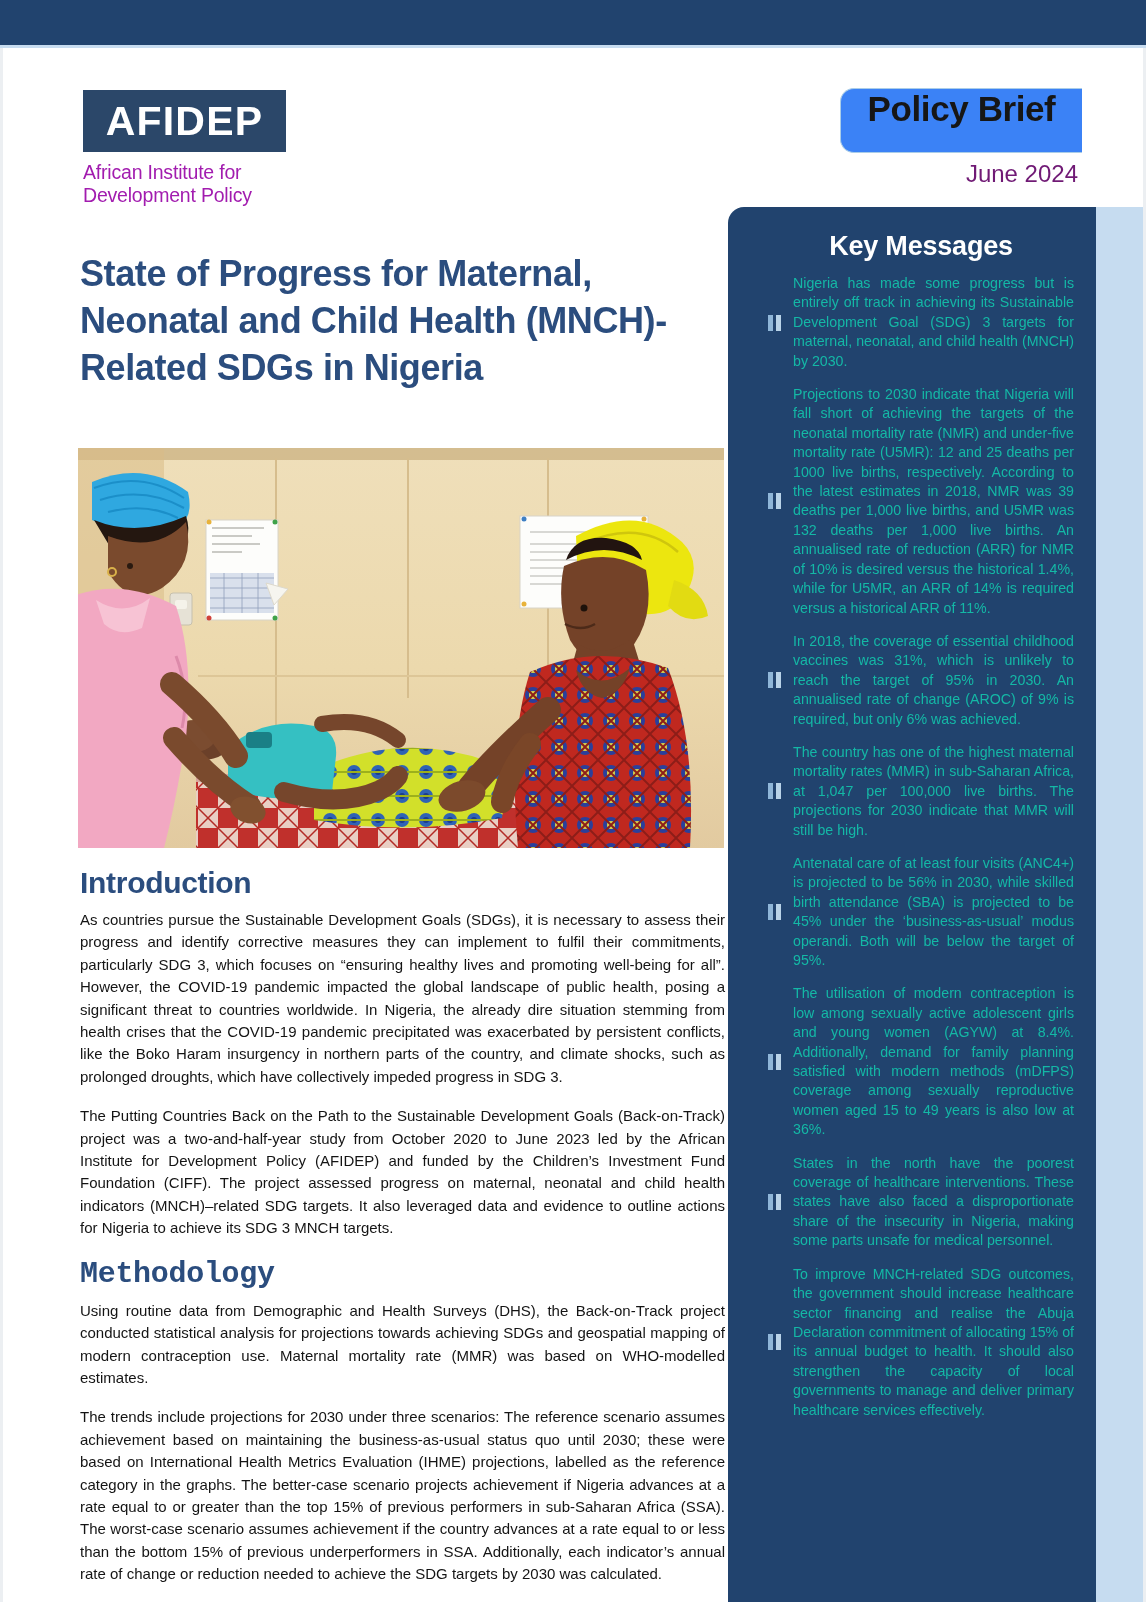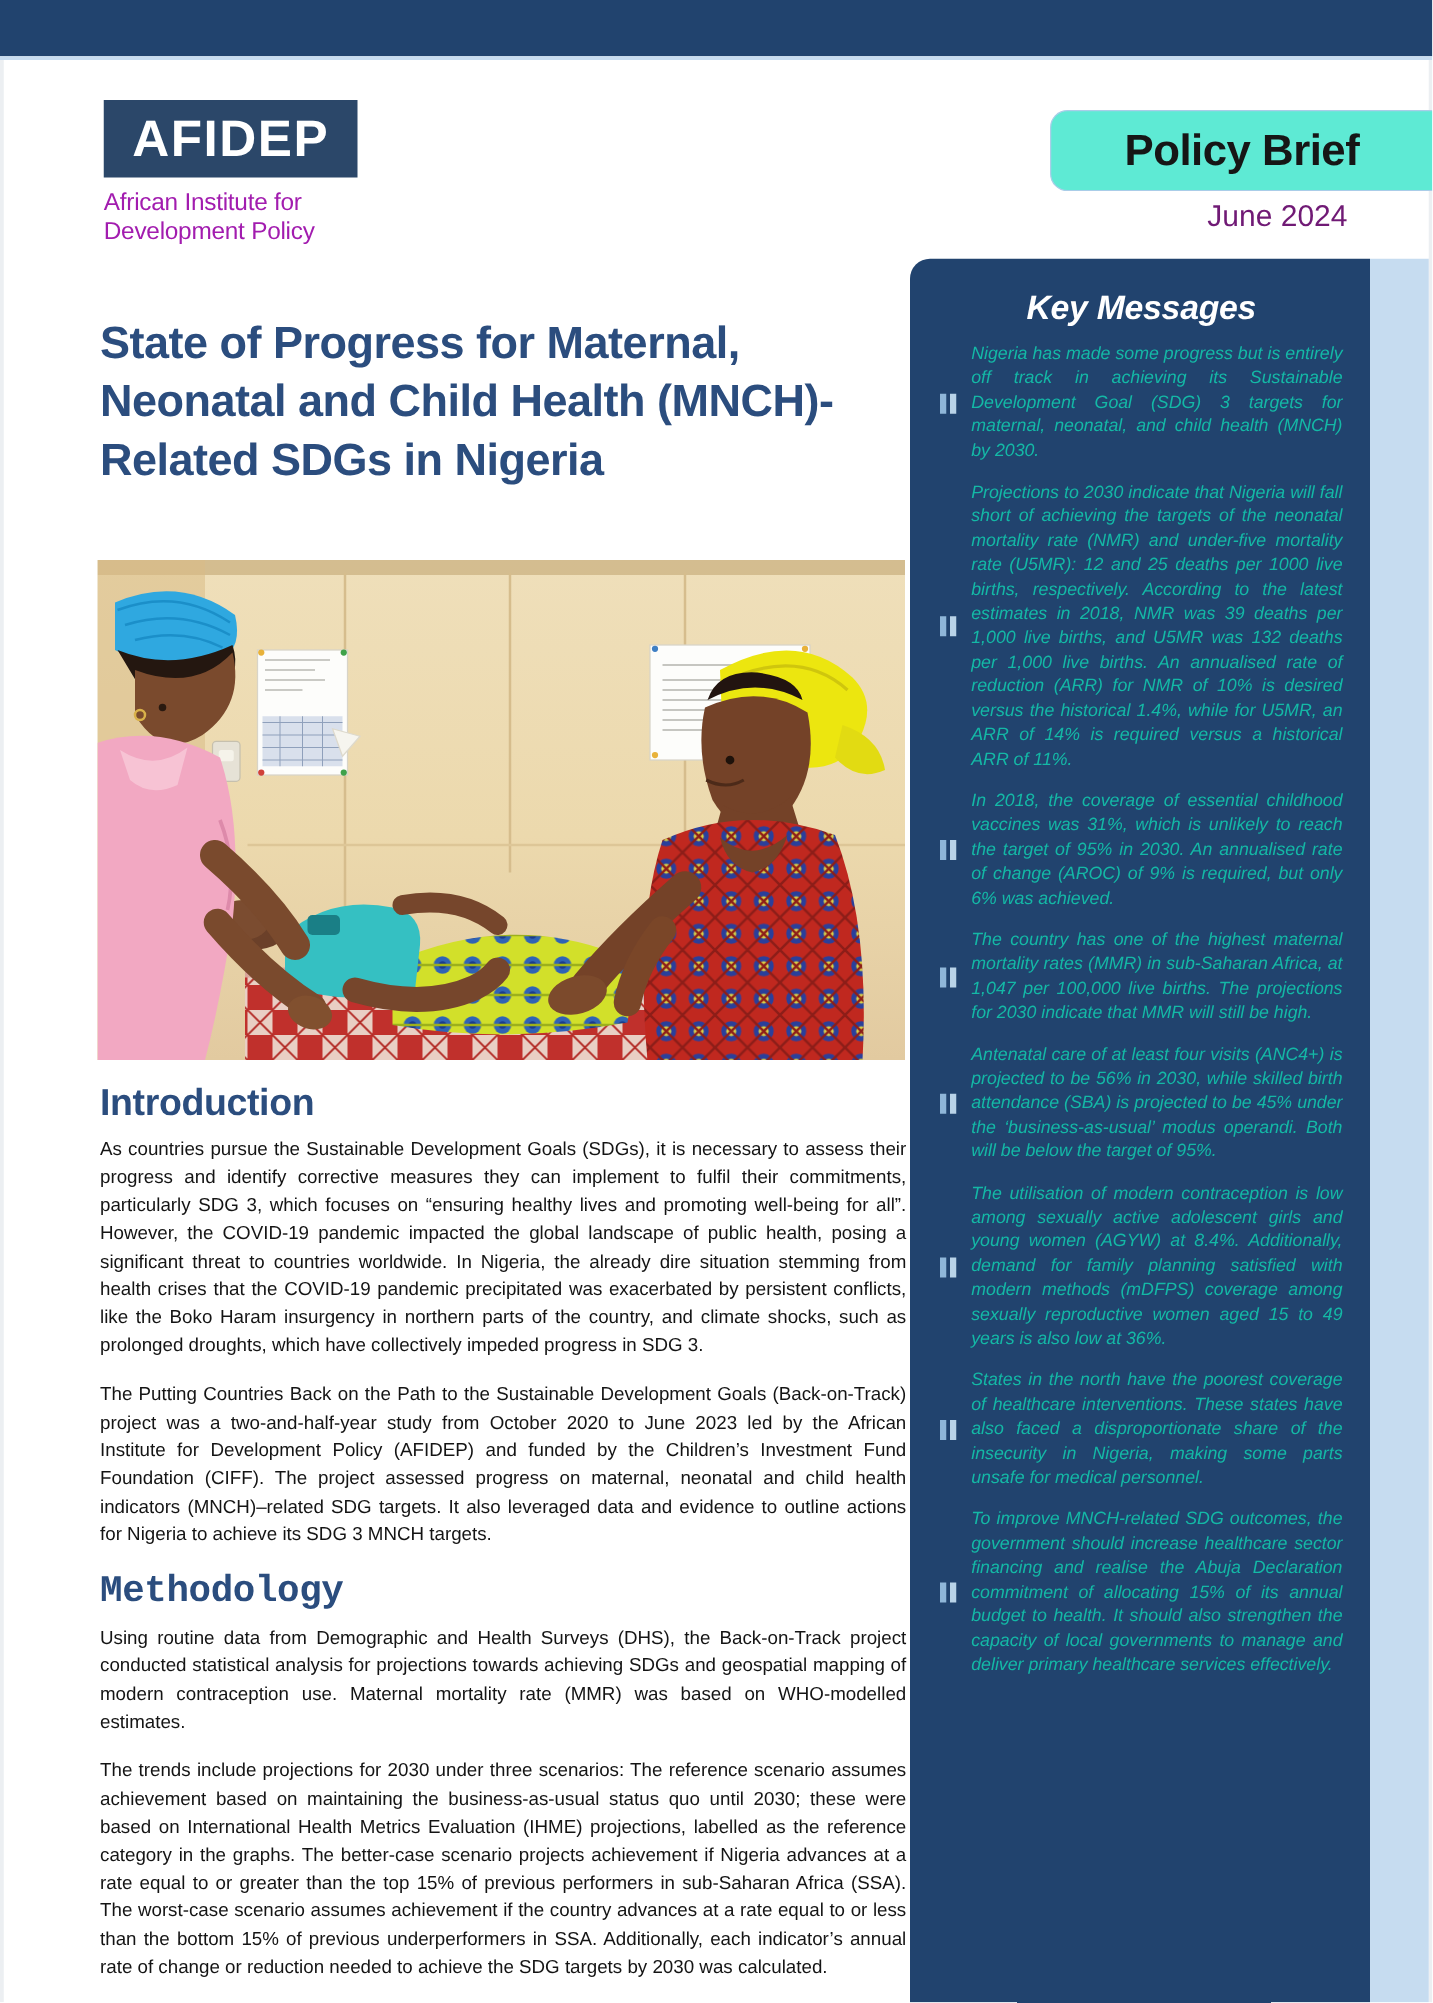--- a/index.html
+++ b/index.html
@@ -41,21 +41,21 @@
   }
   .edge-right {
     position: absolute; right: 0; top: 48px;
     width: 3px; height: 1554px;
     background: #eceff2;
   }
 
   
   .logo-wrap {
     position: absolute;
-    left: 83px; top: 80px;
+    left: 83px; top: 90px;
     width: 300px;
   }
   .logo-mark {
     width: 203px; height: 62px;
     background: #2b4769;
     display: flex; align-items: center; justify-content: center;
   }
   .logo-mark span {
     color: #ffffff;
     font-size: 41px;
@@ -69,26 +69,26 @@
     font-size: 19.5px;
     line-height: 23px;
     font-family: Liberation Sans, sans-serif;
     letter-spacing: -0.2px;
   }
 
   
   .brief-badge {
     position: absolute;
     left: 840px; top: 88px;
-    width: 306px; height: 65px;
+    width: 242px; height: 65px;
     border: 1.6px solid #aacde8;
     border-right: none;
     border-radius: 14px 0 0 14px;
-    background: #5eead4;
-    display: flex; align-items: center; justify-content: center;
+    background: #3b82f6;
+    display: flex; justify-content: center;
   }
   .brief-badge span {
     font-size: 35px;
     font-weight: bold;
     color: #161616;
     letter-spacing: -0.4px;
   }
   .brief-date {
     position: absolute;
     left: 840px; top: 160px;
@@ -151,22 +151,21 @@
     left: 1096px; top: 207px;
     width: 47px; height: 1395px;
     background: #c6dcf0;
   }
   .km-panel {
     position: absolute;
     left: 728px; top: 207px;
     width: 368px; height: 1395px;
     background: #21436e;
     border-radius: 16px 0 0 0;
-    padding: 24px 22px 20px 24px;
-    font-style: italic;
+    padding: 24px 22px 20px 40px;
   }
   .km-title {
     color: #ffffff;
     font-size: 27px;
     font-weight: bold;
     text-align: center;
     letter-spacing: -0.2px;
     margin-bottom: 12px;
   }
   .km-item {

